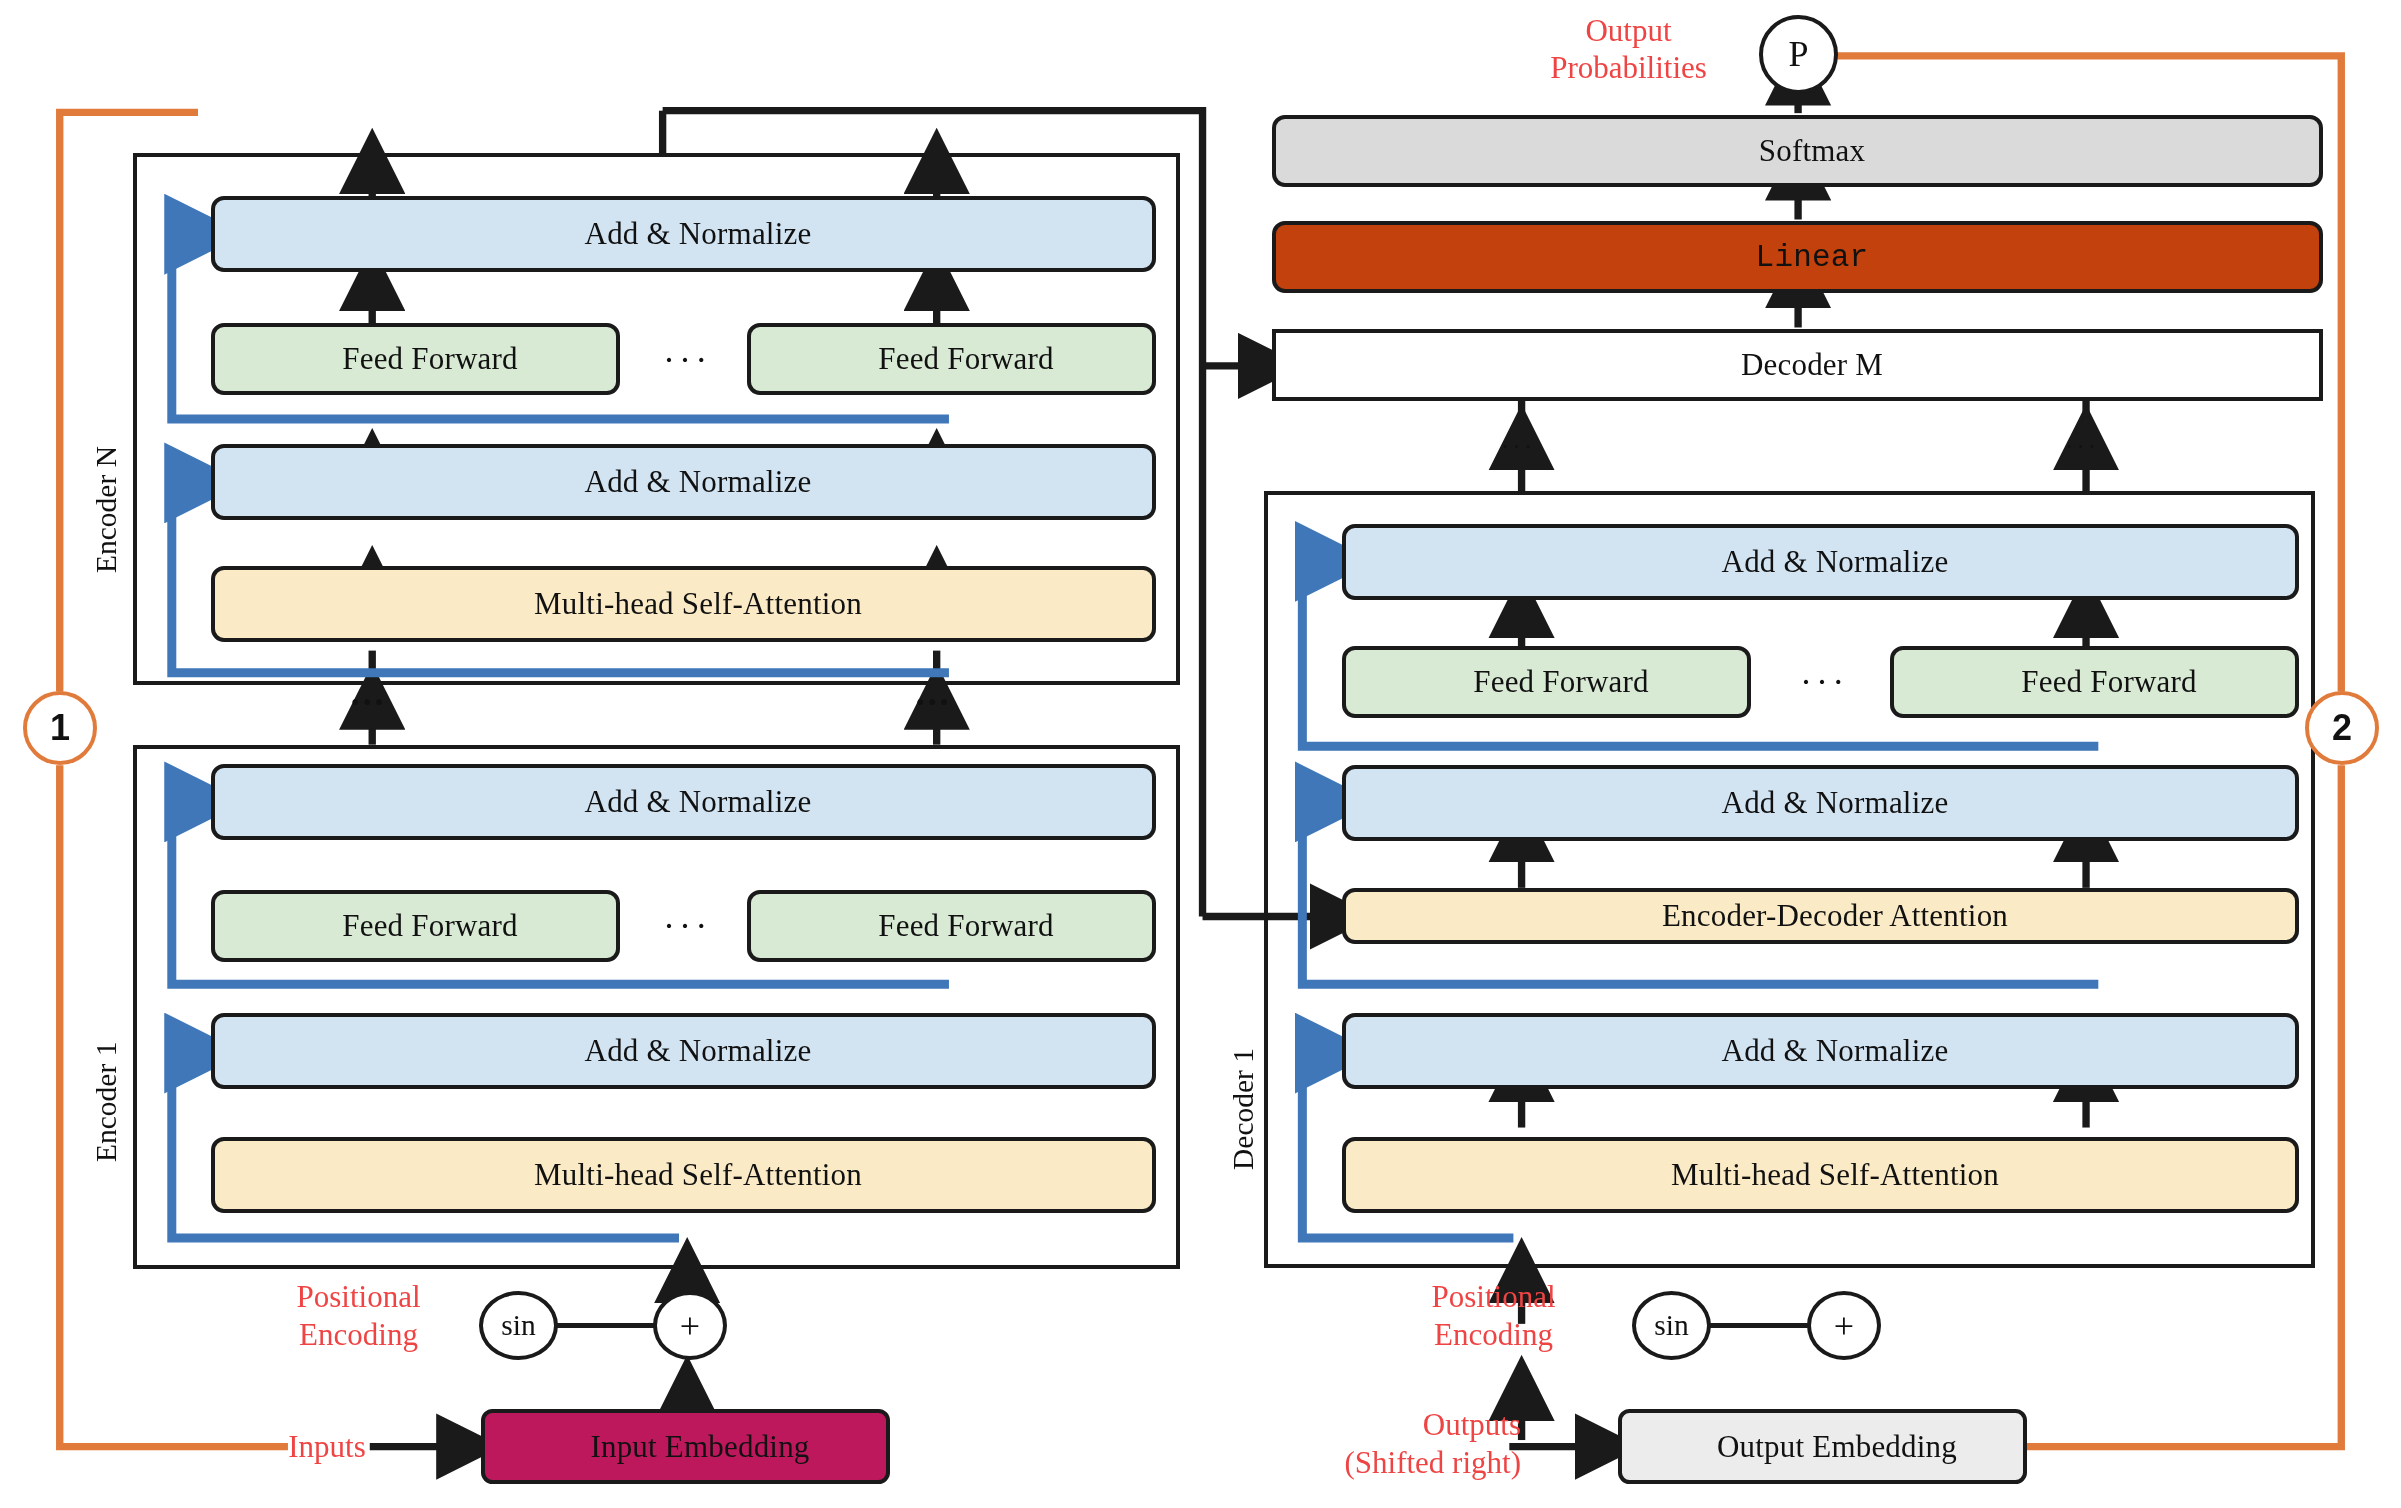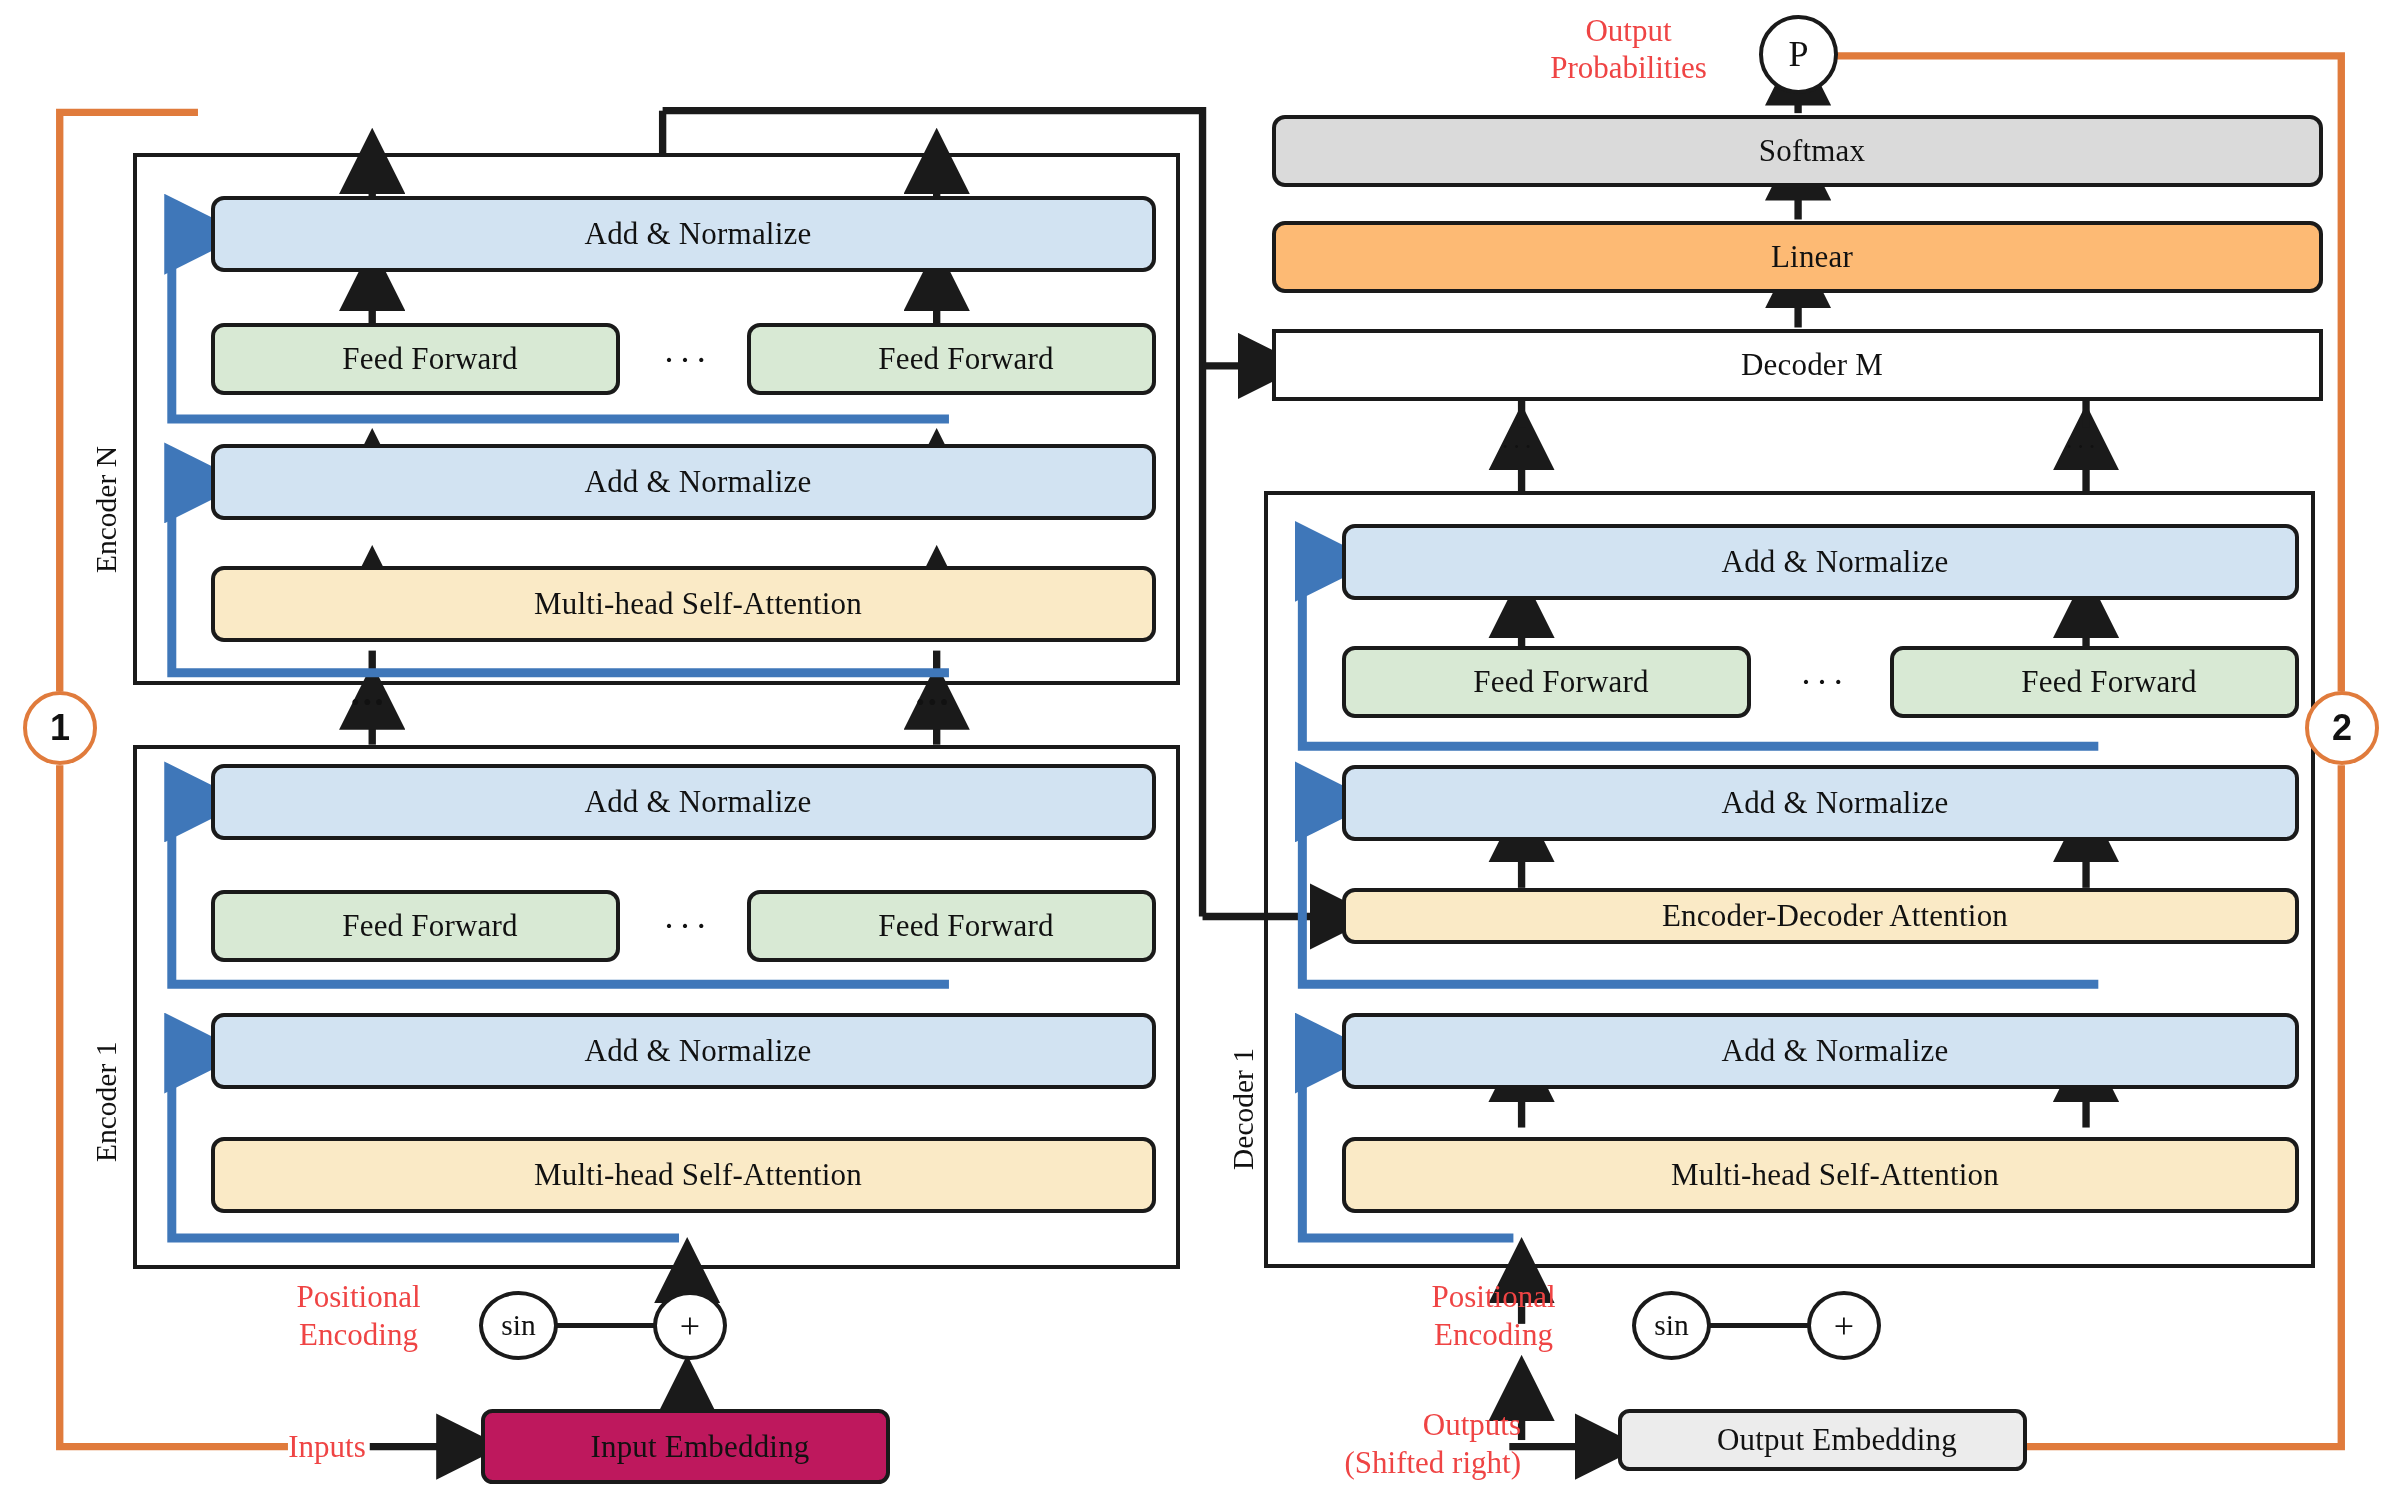--- a/index.html
+++ b/index.html
@@ -198,21 +198,21 @@
   <div class="circ blk" style="left:479px;top:1291px;width:79px;height:69px;">sin</div>
   <div class="circ blk" style="left:653px;top:1291px;width:74px;height:69px;font-size:36px;">+</div>
   <div class="lbl" style="left:282px;top:1428px;width:90px;text-align:center;">Inputs</div>
   <div class="node" style="left:481px;top:1409px;width:409px;height:75px;background:#be185d;border-radius:11.5px;">Input Embedding</div>
 
   <div class="lbl" style="left:1510px;top:11.5px;width:237px;">Output
 Probabilities</div>
   <div class="circ blk" style="left:1759px;top:14.7px;width:79px;height:79px;font-size:36px;">P</div>
 
   <div class="node" style="left:1272px;top:115px;width:1051px;height:72px;background:#dadada;">Softmax</div>
-  <div class="node" style="left:1272px;top:221px;width:1051px;height:72px;background:#fdba74;">Linear</div>
+  <div class="node" style="left:1272px;top:221px;width:1051px;height:72px;background:#c2410c;font-family:Liberation Mono, monospace;">Linear</div>
   <div class="node sq" style="left:1272px;top:329px;width:1051px;height:72px;background:#ffffff;">Decoder M</div>
 
   <div class="ellv" style="left:1501px;top:435px;font-size:24.5px;">···</div>
   <div class="ellv" style="left:2065px;top:435px;font-size:24.5px;">···</div>
 
   <div class="outer sq" style="left:1264px;top:491px;width:1051px;height:777px;"></div>
   <div class="vlbl" style="left:1227px;top:1170px;">Decoder 1</div>
 
   <div class="node" style="left:1342px;top:524px;width:957px;height:76px;background:#d2e3f2;">Add &amp; Normalize</div>
   <div class="node" style="left:1342px;top:646px;width:409px;height:72px;background:#d8e9d4;">Feed Forward</div>
@@ -222,19 +222,19 @@
   <div class="node" style="left:1342px;top:888px;width:957px;height:56px;background:#faeac6;">Encoder-Decoder Attention</div>
   <div class="node" style="left:1342px;top:1013px;width:957px;height:76px;background:#d2e3f2;">Add &amp; Normalize</div>
   <div class="node" style="left:1342px;top:1137px;width:957px;height:76px;background:#faeac6;">Multi-head Self-Attention</div>
 
   <div class="lbl" style="left:1391px;top:1278px;width:205px;">Positional
 Encoding</div>
   <div class="circ blk" style="left:1632px;top:1291px;width:79px;height:69px;">sin</div>
   <div class="circ blk" style="left:1807px;top:1291px;width:74px;height:69px;font-size:36px;">+</div>
   <div class="lbl" style="left:1316px;top:1406px;width:205px;text-align:right;">Outputs
 (Shifted right)</div>
-  <div class="node" style="left:1618px;top:1409px;width:409px;height:62px;background:#ececec;border-radius:11.5px;">Output Embedding</div>
+  <div class="node" style="left:1618px;top:1409px;width:409px;height:75px;background:#ececec;border-radius:11.5px;">Output Embedding</div>
 
   <div class="circ org" style="left:23px;top:691px;width:74px;height:74px;">1</div>
   <div class="circ org" style="left:2305px;top:691px;width:74px;height:74px;">2</div>
 
 </div>
 
 
 </body></html>

